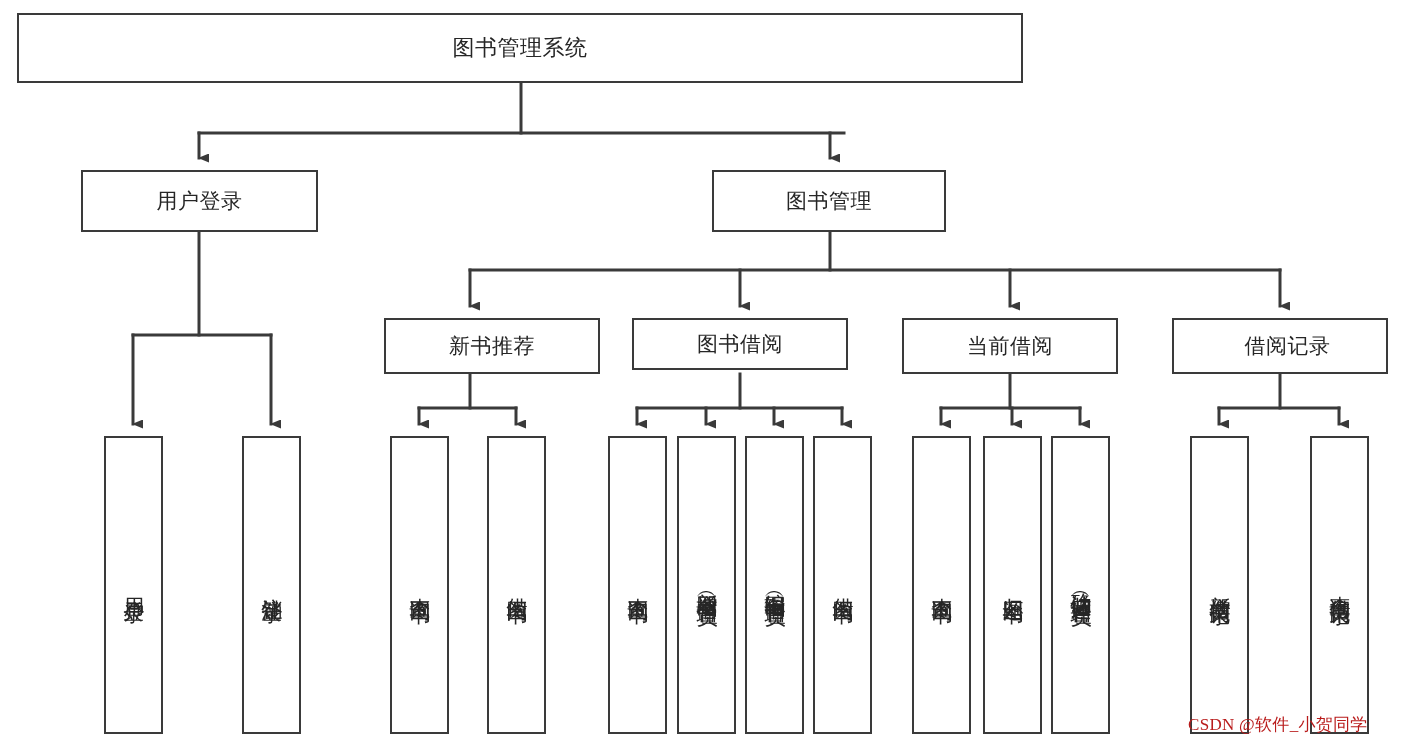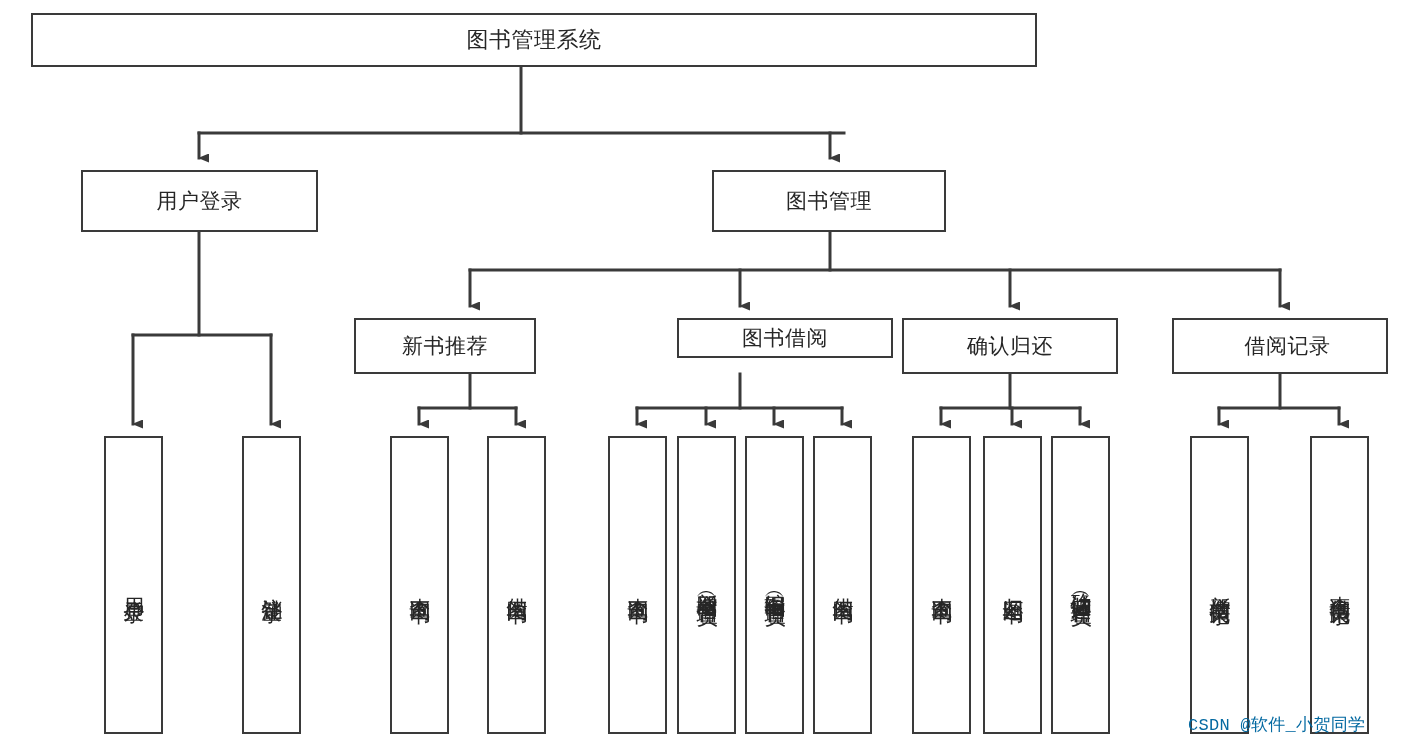--- a/index.html
+++ b/index.html
@@ -62,22 +62,22 @@
     font-size: 21px;
     letter-spacing: 2px;
     line-height: 1;
     white-space: nowrap;
   }
   #watermark {
     position: absolute;
     left: 1188px;
     top: 713px;
     font-size: 17px;
-    color: #0369a1;
-    font-family: Liberation Mono, monospace;
+    color: #b91c1c;
+    font-family: Liberation Serif, serif;
     white-space: nowrap;
     letter-spacing: 0.3px;
   }
 </style>
 </head>
 <body>
 
 <div id="diagram-root">
 
   <svg id="connectors" viewBox="0 0 1405 747" xmlns="http://www.w3.org/2000/svg">
@@ -125,39 +125,39 @@
       <path d="M 1012,408 L 1012,424" marker-end="url(#arrowhead)"></path>
       <path d="M 1080,408 L 1080,424" marker-end="url(#arrowhead)"></path>
 
       <path d="M 1280,374 L 1280,408"></path>
       <path d="M 1219,408 L 1339,408"></path>
       <path d="M 1219,408 L 1219,424" marker-end="url(#arrowhead)"></path>
       <path d="M 1339,408 L 1339,424" marker-end="url(#arrowhead)"></path>
     </g>
   </svg>
 
-  <div class="node-box h-node" id="node-root" style="left:31px; top:13px; width:1006px; height:54px;">
+  <div class="node-box h-node" id="node-root" style="left:17px; top:13px; width:1006px; height:70px;">
     <span class="node-label">图书管理系统</span>
   </div>
 
   <div class="node-box h-node" style="left:81px; top:170px; width:237px; height:62px;">
     <span class="node-label">用户登录</span>
   </div>
   <div class="node-box h-node" style="left:712px; top:170px; width:234px; height:62px;">
     <span class="node-label">图书管理</span>
   </div>
 
-  <div class="node-box h-node" style="left:354px; top:318px; width:182px; height:56px;">
+  <div class="node-box h-node" style="left:384px; top:318px; width:216px; height:56px;">
     <span class="node-label">新书推荐</span>
   </div>
-  <div class="node-box h-node" style="left:632px; top:318px; width:216px; height:40px;margin-left:45px;">
+  <div class="node-box h-node" style="left:632px; top:318px; width:216px; height:52px;">
     <span class="node-label">图书借阅</span>
   </div>
   <div class="node-box h-node" style="left:902px; top:318px; width:216px; height:56px;">
-    <span class="node-label">确认归还</span>
+    <span class="node-label">当前借阅</span>
   </div>
   <div class="node-box h-node" style="left:1172px; top:318px; width:216px; height:56px;padding-left:15px;">
     <span class="node-label">借阅记录</span>
   </div>
 
   <div class="node-box v-node" style="left:104px; top:436px; width:59px; height:298px;">
     <span class="node-label">用户登录</span>
   </div>
   <div class="node-box v-node" style="left:242px; top:436px; width:59px; height:298px;">
     <span class="node-label">注销登录</span>

